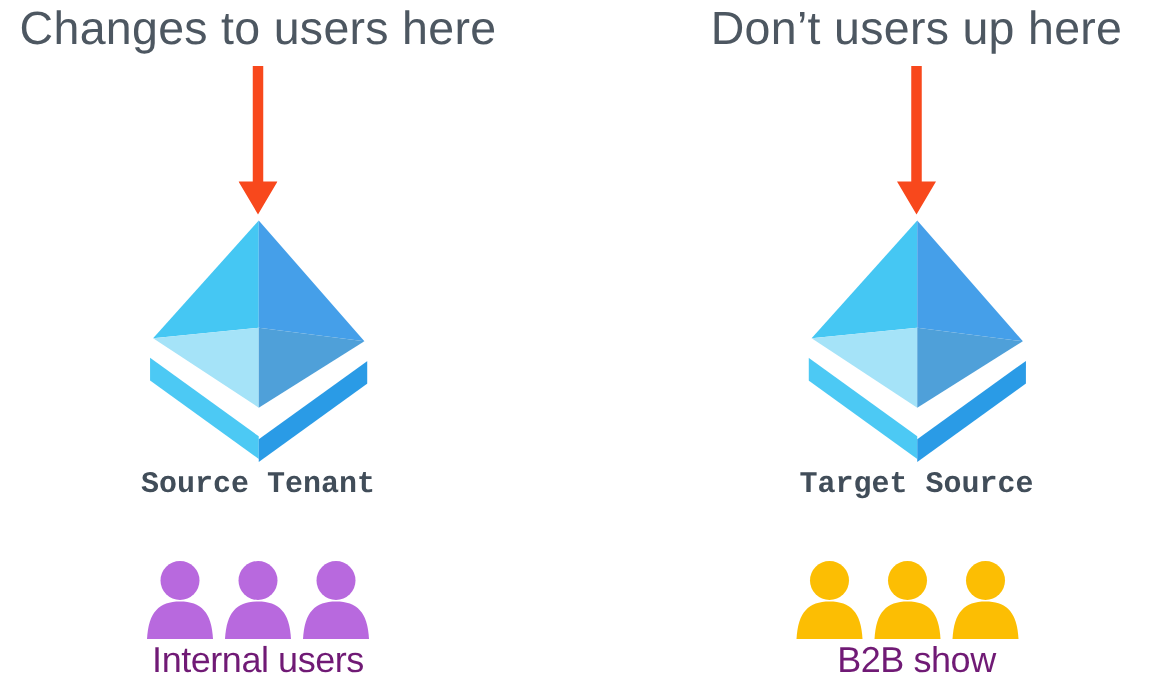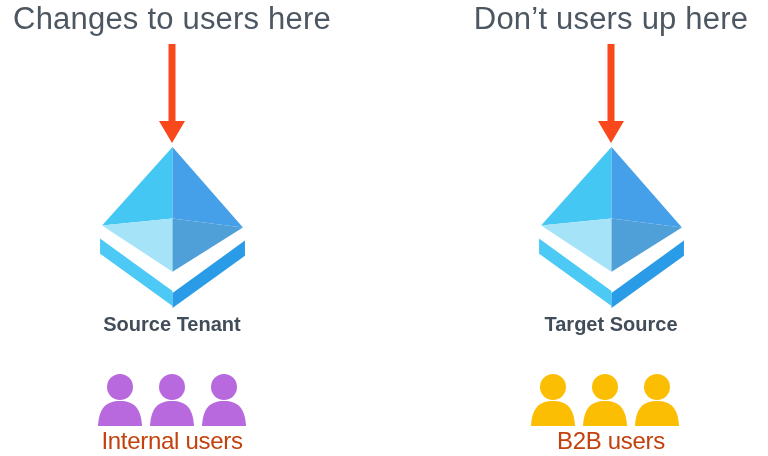--- a/index.html
+++ b/index.html
@@ -23,32 +23,32 @@
     letter-spacing:0.2px;
     color:#4d5761;
     white-space:nowrap;
     text-shadow:-1px -1px 0 #fff,1px -1px 0 #fff,-1px 1px 0 #fff,1px 1px 0 #fff,
                  0 -1px 0 #fff,0 1px 0 #fff,-1px 0 0 #fff,1px 0 0 #fff,0 0 3px #fff;
   }
   .arrow-svg{margin-top:7px;display:block;}
   .tenant-svg{margin-top:1px;display:block;}
   .tenant-label{
     margin-top:4px;
-    font-family:Liberation Sans, sans-serif;
+    font-family:Liberation Mono, monospace;
     font-weight:bold;font-size:20px;line-height:24px;
     color:#414d59;white-space:nowrap;
     text-shadow:-1px -1px 0 #fff,1px -1px 0 #fff,-1px 1px 0 #fff,1px 1px 0 #fff,0 0 2px #fff;
   }
   .users-svg{margin-top:38px;display:block;}
   .users-svg.shift{transform:translateX(-6px);}
   .caption{
     margin-top:0;
     font-size:24px;line-height:29px;font-weight:400;
     letter-spacing:-0.3px;
-    color:#c2410c;white-space:nowrap;
+    color:#701a75;white-space:nowrap;
     text-shadow:-1px -1px 0 #fff,1px -1px 0 #fff,-1px 1px 0 #fff,1px 1px 0 #fff,0 0 2px #fff;
   }
 </style>
 </head>
 <body>
 
 <div class="canvas">
 
   <div class="column left">
     <div class="annotation">Changes to users here</div>
@@ -116,16 +116,16 @@
           <circle cx="23" cy="13" r="13"></circle>
           <path d="M1 52 C2 34 9 27 23 27 C37 27 44 34 45 52 Z"></path>
         </g>
         <g transform="translate(104,0)">
           <circle cx="23" cy="13" r="13"></circle>
           <path d="M1 52 C2 34 9 27 23 27 C37 27 44 34 45 52 Z"></path>
         </g>
       </g>
     </svg>
 
-    <div class="caption">B2B users</div>
+    <div class="caption">B2B show</div>
   </div>
 
 </div>
 
 </body></html>

